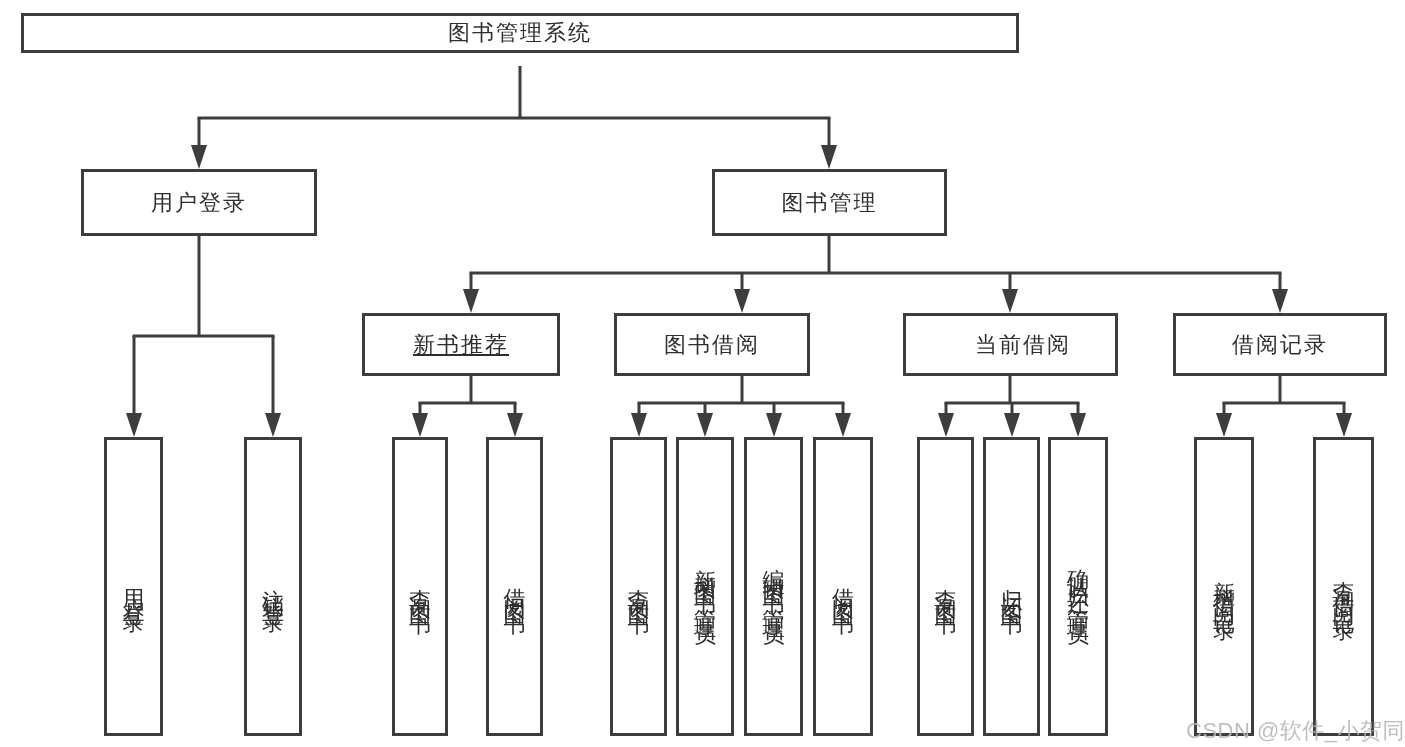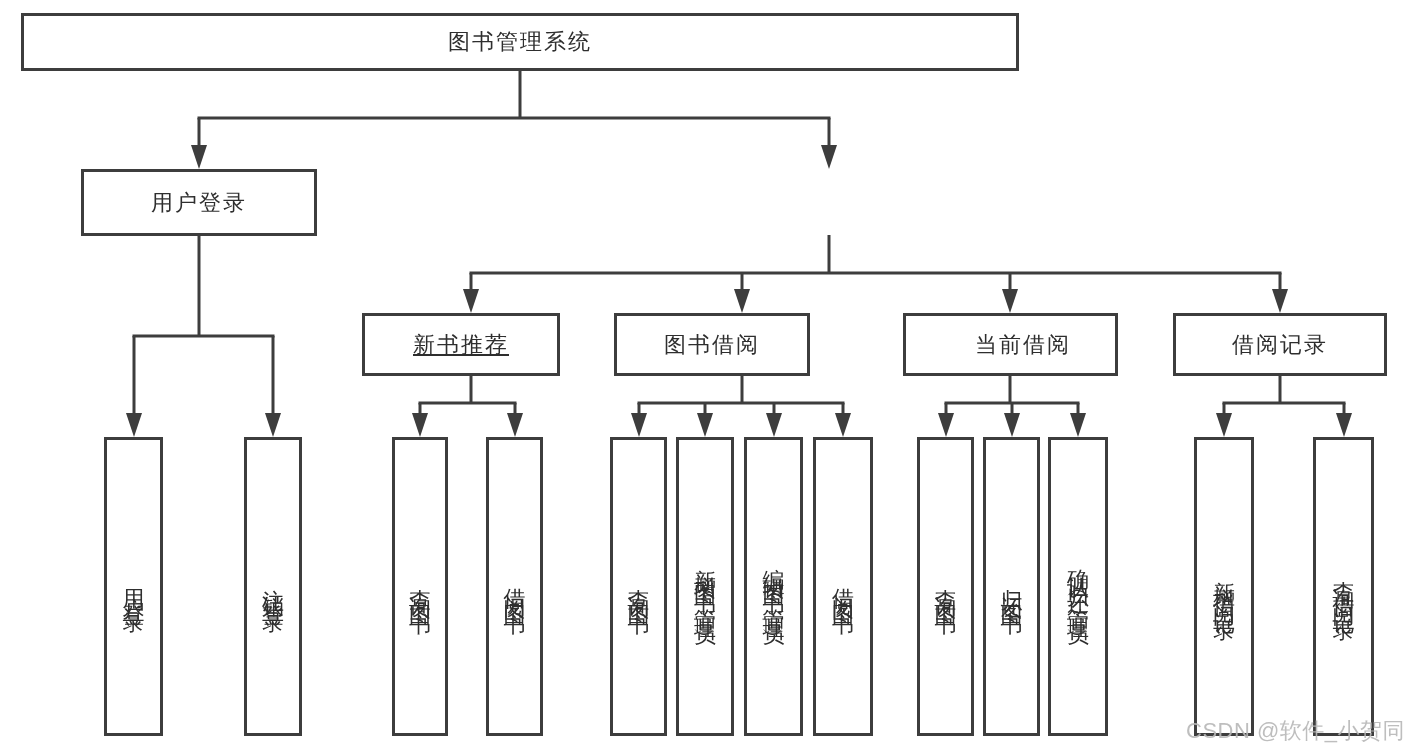--- a/index.html
+++ b/index.html
@@ -114,26 +114,29 @@
       <path d="M766 413 L782 413 L774 437 Z"></path>
       <path d="M835 413 L851 413 L843 437 Z"></path>
       <path d="M938 413 L954 413 L946 437 Z"></path>
       <path d="M1004 413 L1020 413 L1012 437 Z"></path>
       <path d="M1070 413 L1086 413 L1078 437 Z"></path>
       <path d="M1216 413 L1232 413 L1224 437 Z"></path>
       <path d="M1336 413 L1352 413 L1344 437 Z"></path>
     </g>
   </svg>
 
-  <div class="box hbox" style="left:21px;top:13px;width:998px;height:58px;font-family:Liberation Mono, monospace;">
+  <div class="box hbox" style="left:21px;top:13px;width:998px;height:40px;font-family:Liberation Mono, monospace;">
     <span>图书管理系统</span>
   </div>
 
   <div class="box hbox" style="left:81px;top:169px;width:236px;height:67px;">
     <span>用户登录</span>
+  </div>
+  <div class="box hbox" style="left:712px;top:169px;width:235px;height:67px;">
+    <span>图书管理</span>
   </div>
 
   <div class="box hbox" style="left:362px;top:313px;width:198px;height:63px;text-decoration:underline;">
     <span>新书推荐</span>
   </div>
   <div class="box hbox" style="left:614px;top:313px;width:196px;height:63px;">
     <span>图书借阅</span>
   </div>
   <div class="box hbox" style="left:903px;top:313px;width:215px;height:63px;padding-left:25px;">
     <span>当前借阅</span>

